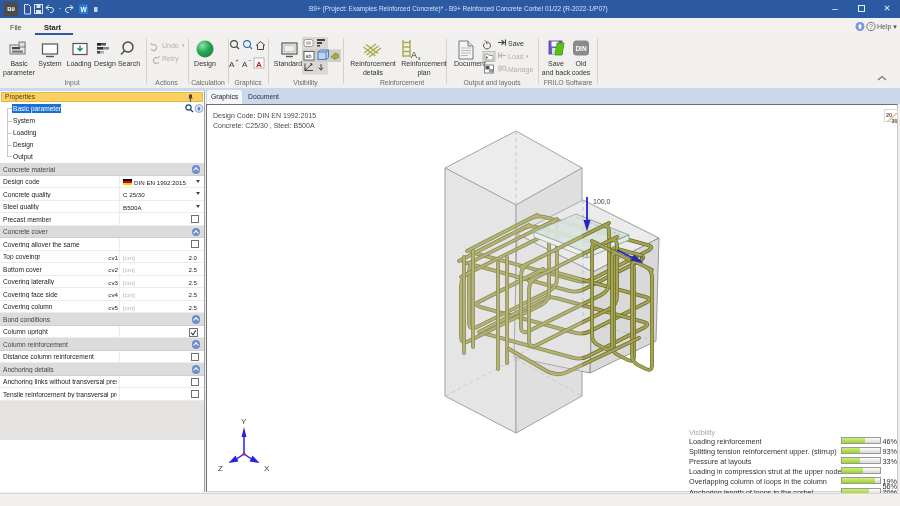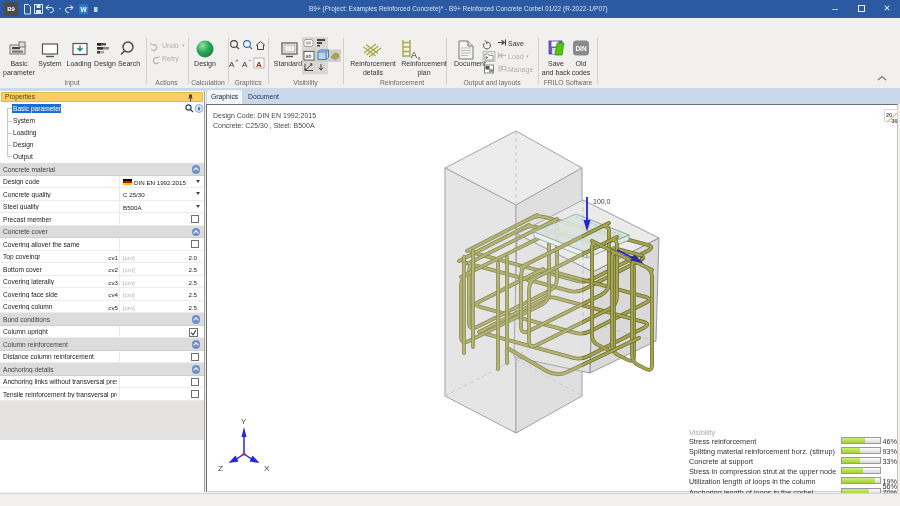--- a/index.html
+++ b/index.html
@@ -93,20 +93,32 @@
       <rect x="56" y="0.5" width="9" height="9.5" rx="1" fill="#2b7cd3"></rect>
       <text x="60.5" y="7.6" font-size="6.5" fill="#fff" text-anchor="middle" font-weight="bold">W</text>
       <rect x="71" y="3" width="3.5" height="5" fill="#c6d3e8"></rect>
     </svg>
     <div id="titletext">B9+ (Project: Examples Reinforced Concrete)* - B9+ Reinforced Concrete Corbel 01/22 (R-2022-1/P07)</div>
     <div class="winbtn" style="left:820px;">–</div>
     <div class="winbtn" style="left:846px;"><span style="display:inline-block;width:7px;height:7px;border:1px solid #e8eef7;margin-top:5px;"></span></div>
     <div class="winbtn" style="left:872px;font-size:8.5px;">✕</div>
   </div>
 
+  <div id="menurow">
+    <div id="filetab">File</div>
+    <div id="starttab">Start</div>
+    <div id="startline"></div>
+    <svg class="abs" style="left:855px;top:3px" width="45" height="11" viewBox="0 0 45 11">
+      <circle cx="5" cy="5.5" r="4.5" fill="#7b95d6"></circle>
+      <path d="M5 3 l2.4 2.2 h-1.2 v2.6 h-2.4 v-2.6 h-1.2 z" fill="#fff"></path>
+      <circle cx="16" cy="5.5" r="4.2" fill="none" stroke="#777" stroke-width="1"></circle>
+      <text x="16" y="8" font-size="7" fill="#777" text-anchor="middle">?</text>
+    </svg>
+    <div class="abs" style="left:877px;top:5px;font-size:7px;color:#555;">Help ▾</div>
+  </div>
 
   <div id="ribbon">
       <div class="rsep" style="left:145.5px"></div>
       <div class="rsep" style="left:188px"></div>
       <div class="rsep" style="left:228px"></div>
       <div class="rsep" style="left:268px"></div>
       <div class="rsep" style="left:343px"></div>
       <div class="rsep" style="left:446px"></div>
       <div class="rsep" style="left:538px"></div>
       <div class="rsep" style="left:597px"></div>
@@ -506,41 +518,41 @@
         <polygon points="28.5,350.5 31.5,356.5 21.5,358" fill="#2525dd"></polygon>
         <line x1="37" y1="349" x2="46" y2="355" stroke="#2525dd" stroke-width="1.5"></line>
         <polygon points="45.5,350.5 42.5,356.5 52.5,358" fill="#2525dd"></polygon>
         <circle cx="37" cy="349" r="1.6" fill="#dd2222"></circle>
         <text x="34" y="318.5" font-size="8" fill="#444">Y</text>
         <text x="11" y="366" font-size="8" fill="#444">Z</text>
         <text x="57" y="366" font-size="8" fill="#444">X</text>
       </svg>
     <div id="util">
         <div class="urow" style="top:0.5px;color:#a9a9a9;">Visibility</div>
-        <div class="urow" style="top:10px">Stress reinforcement</div>
+        <div class="urow" style="top:10px">Loading reinforcement</div>
         <div class="ubar" style="top:10px">
           <span class="ufill" style="width:23.18px"></span>
         </div>
         <div class="urow upct" style="top:10px">46%</div>
-        <div class="urow" style="top:20.1px">Splitting material reinforcement horz. (stirrup)</div>
+        <div class="urow" style="top:20.1px">Splitting tension reinforcement upper. (stirrup)</div>
         <div class="ubar" style="top:20.1px">
           <span class="ufill" style="width:17.86px"></span>
         </div>
         <div class="urow upct" style="top:20.1px">93%</div>
-        <div class="urow" style="top:30.2px">Concrete at support</div>
+        <div class="urow" style="top:30.2px">Pressure at layouts</div>
         <div class="ubar" style="top:30.2px">
           <span class="ufill" style="width:18.240000000000002px"></span>
         </div>
         <div class="urow upct" style="top:30.2px">33%</div>
-        <div class="urow" style="top:40.3px">Stress in compression strut at the upper node</div>
+        <div class="urow" style="top:40.3px">Loading in compression strut at the upper node</div>
         <div class="ubar" style="top:40.3px">
           <span class="ufill" style="width:21.28px"></span>
         </div>
         <div class="urow upct" style="top:55px">56%</div>
-        <div class="urow" style="top:50.4px">Utilization length of loops in the column</div>
+        <div class="urow" style="top:50.4px">Overlapping column of loops in the column</div>
         <div class="ubar" style="top:50.4px">
           <span class="ufill" style="width:32.68px"></span>
         </div>
         <div class="urow upct" style="top:50.4px">19%</div>
         <div class="urow" style="top:60.5px">Anchoring length of loops in the corbel</div>
         <div class="ubar" style="top:60.5px">
           <span class="ufill" style="width:26.6px"></span>
         </div>
         <div class="urow upct" style="top:60.5px">70%</div>
       </div>

